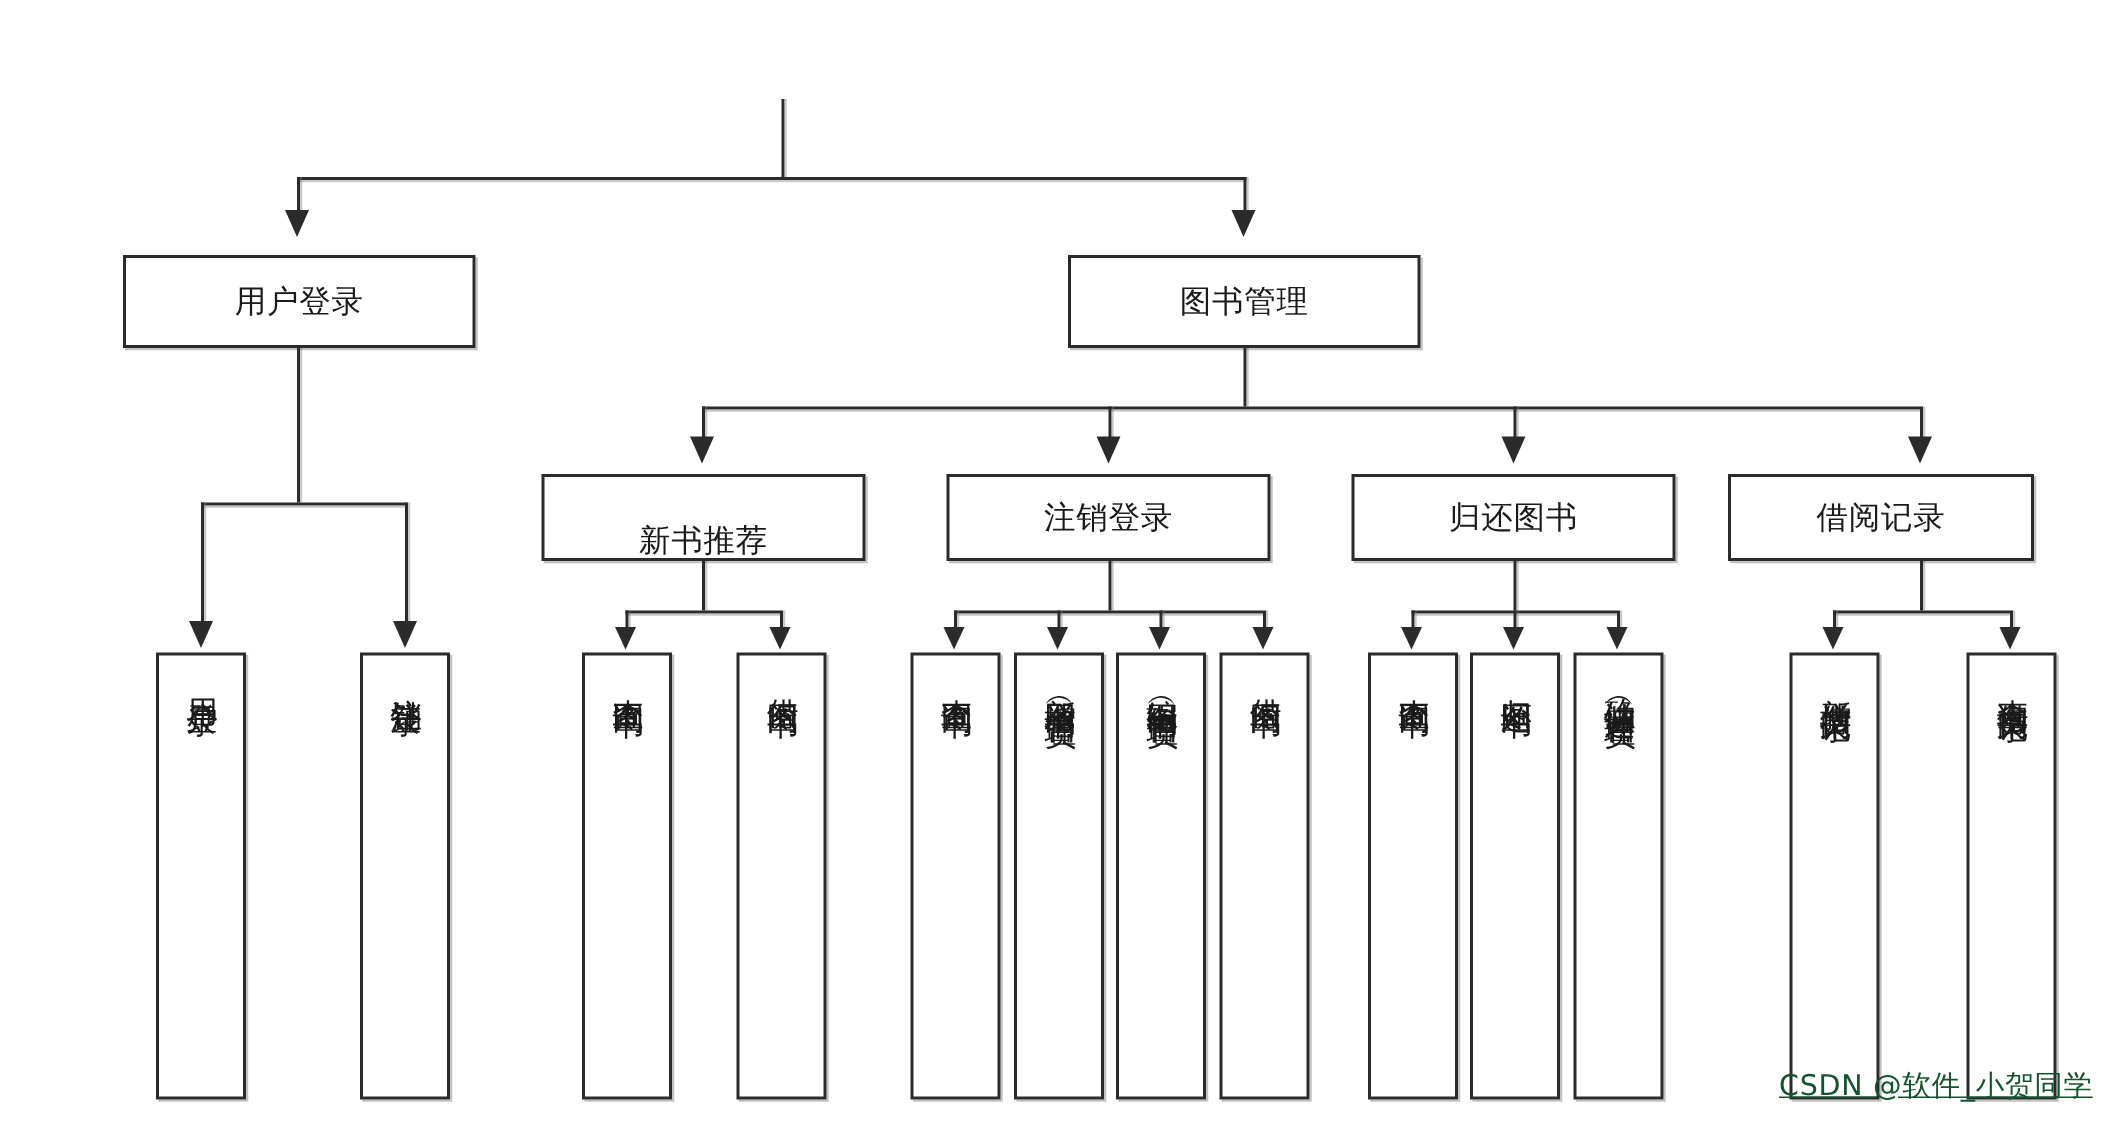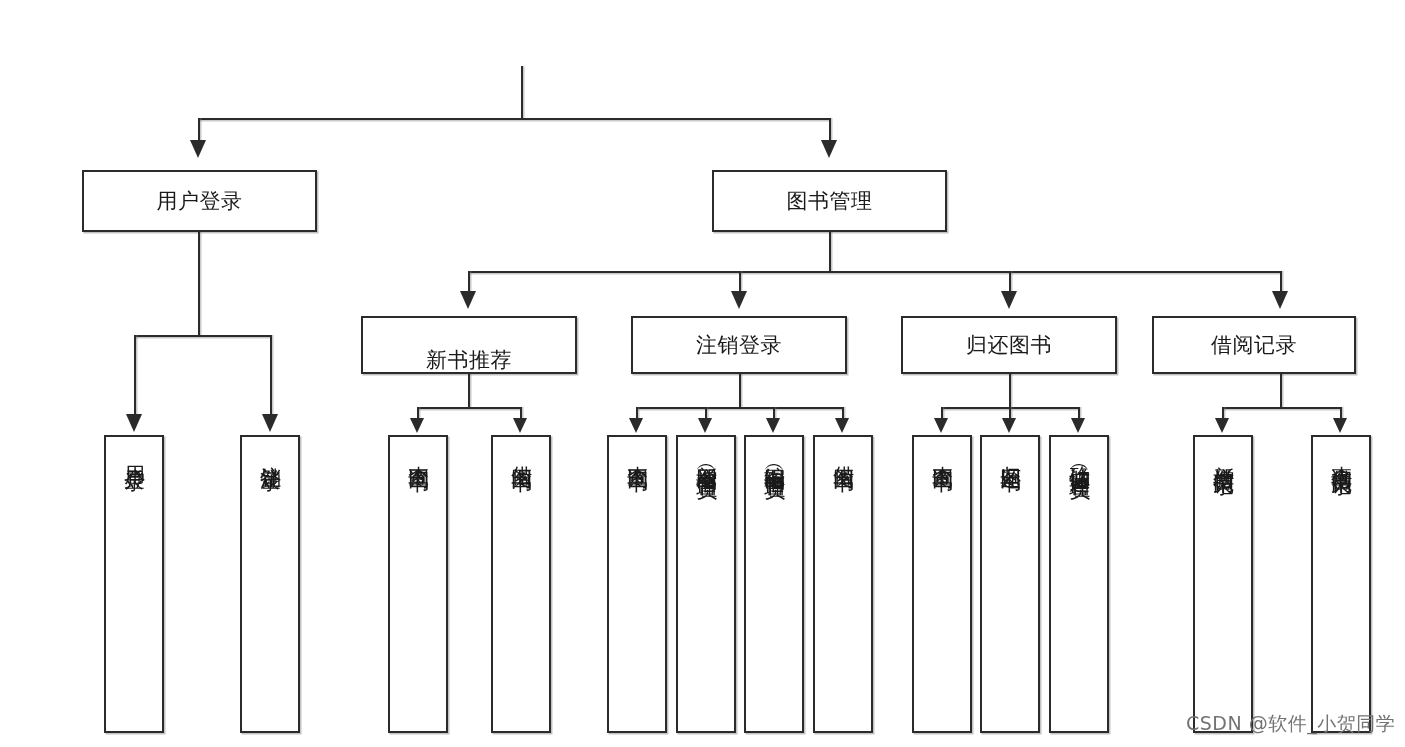--- a/index.html
+++ b/index.html
@@ -84,24 +84,25 @@
     border-right-width: 7px;
     border-top-width: 15px;
   }
 
   
   #watermark {
     position: absolute;
     left: 1186px;
     top: 711px;
     font-size: 19px;
-    color: #737373;
+    color: #14532d;
     letter-spacing: 0.5px;
     white-space: nowrap;
     user-select: none;
+    text-decoration: underline;
   }
 </style>
 </head>
 <body>
 
 <div id="canvas">
 
 
   <div class="vline" style="left:521px; top:66px; height:52px;"></div>
 

